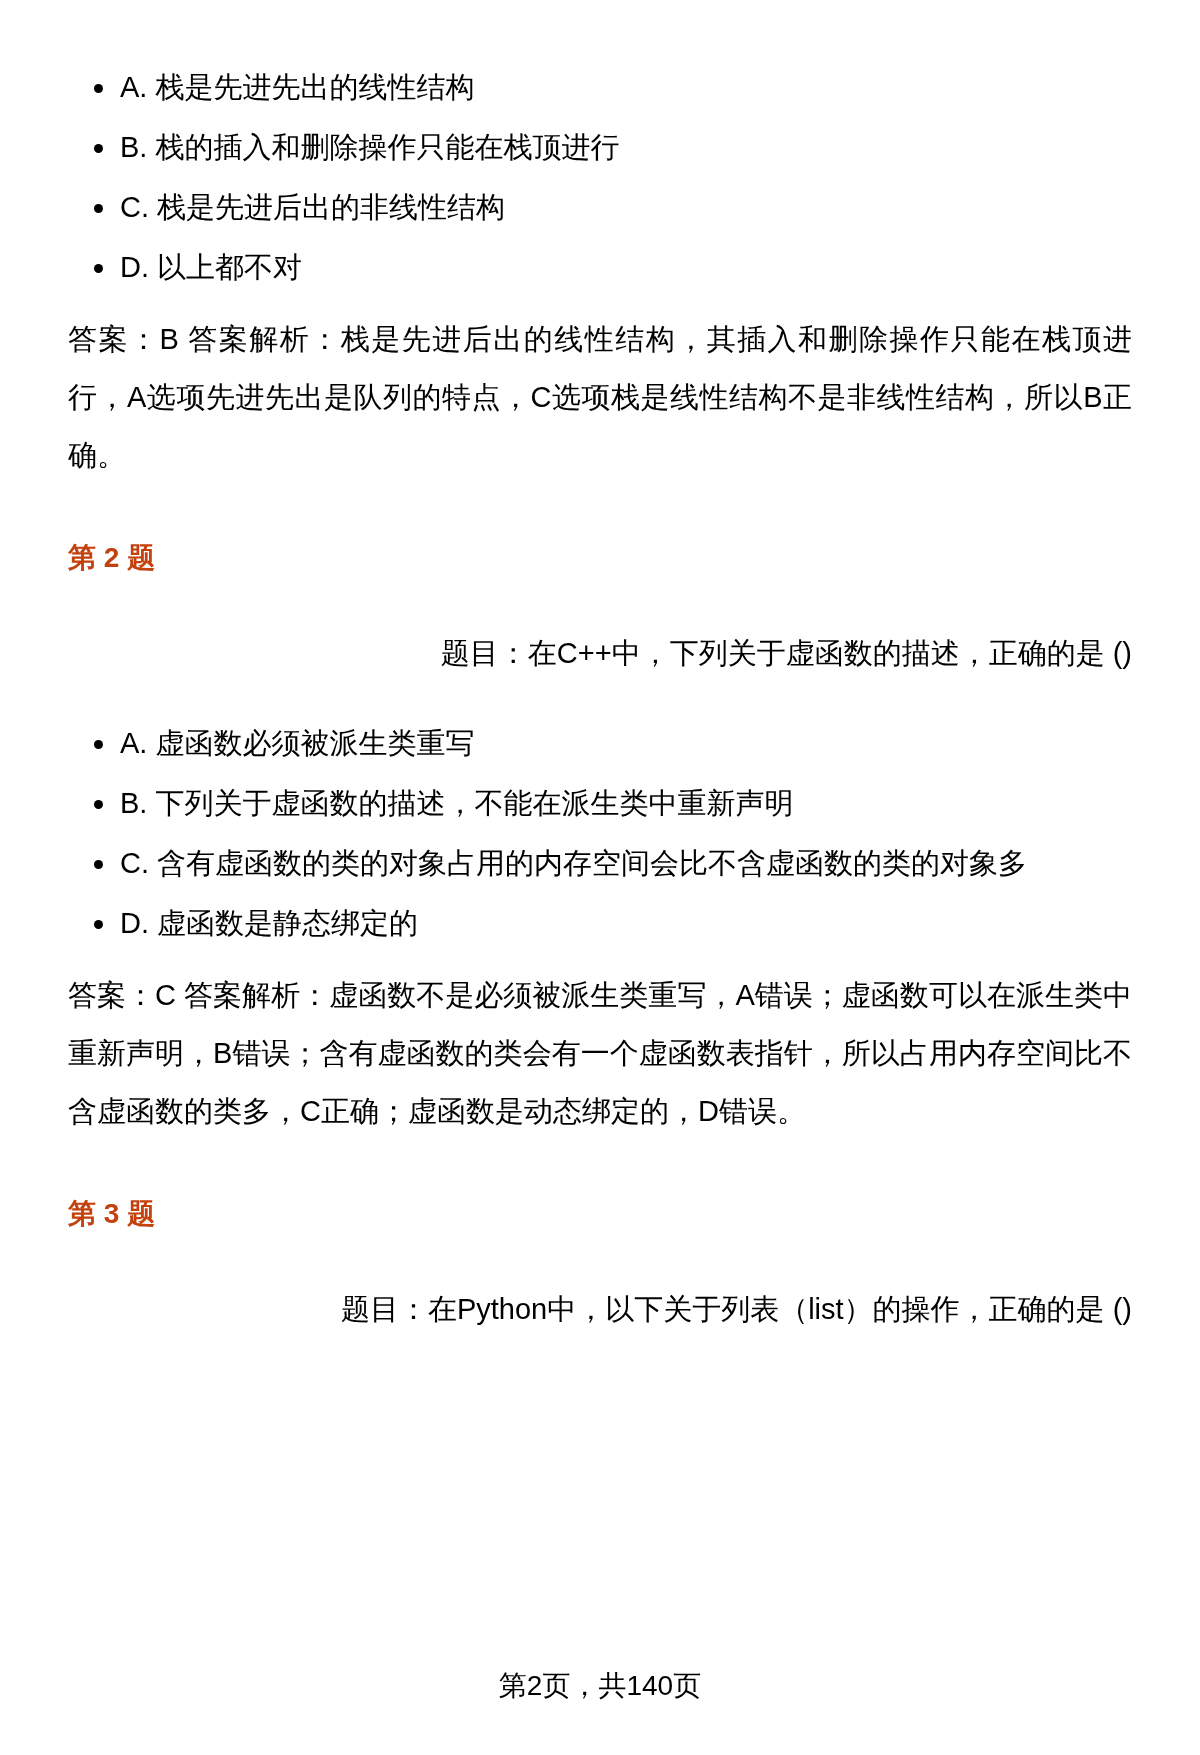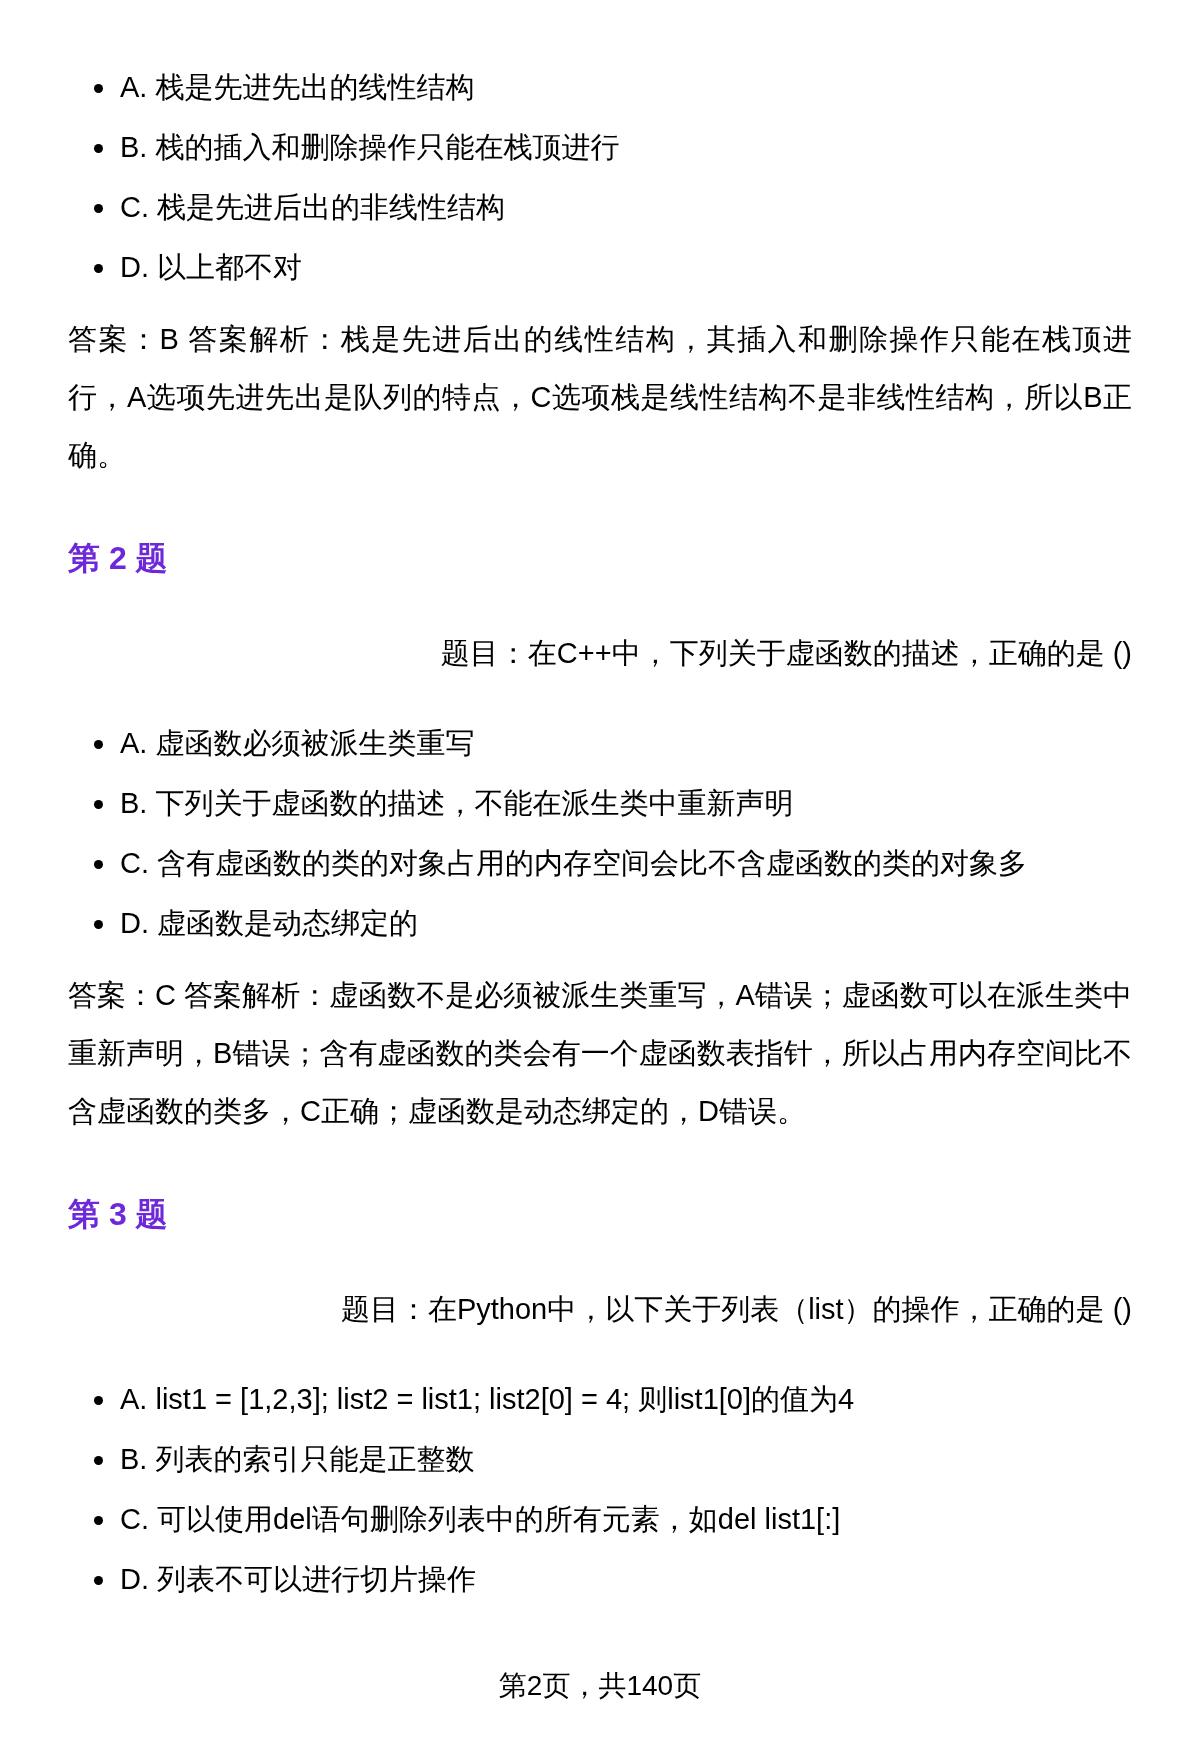--- a/index.html
+++ b/index.html
@@ -33,25 +33,25 @@
     line-height: 58px;
     margin: 0 0 30px 0;
     text-align: justify;
   }
   p.question {
     line-height: 58px;
     margin: 48px 0 44px 0;
     text-align: right;
   }
   h2.q-heading {
-    font-size: 32px;
+    font-size: 28px;
     font-weight: 700;
     line-height: 36px;
     margin: 56px 0 0 0;
-    color: #6d28d9;
+    color: #c2410c;
   }
   .footer {
     position: absolute;
     left: 0;
     bottom: 51px;
     width: 100%;
     text-align: center;
     font-size: 28px;
     line-height: 30px;
     color: #000000;
@@ -72,31 +72,25 @@
   <p class="para">答案：B 答案解析：栈是先进后出的线性结构，其插入和删除操作只能在栈顶进行，A选项先进先出是队列的特点，C选项栈是线性结构不是非线性结构，所以B正确。</p>
 
   <h2 class="q-heading">第 2 题</h2>
 
   <p class="question">题目：在C++中，下列关于虚函数的描述，正确的是 ()</p>
 
   <ul class="options">
     <li>A. 虚函数必须被派生类重写</li>
     <li>B. 下列关于虚函数的描述，不能在派生类中重新声明</li>
     <li>C. 含有虚函数的类的对象占用的内存空间会比不含虚函数的类的对象多</li>
-    <li>D. 虚函数是动态绑定的</li>
+    <li>D. 虚函数是静态绑定的</li>
   </ul>
 
   <p class="para">答案：C 答案解析：虚函数不是必须被派生类重写，A错误；虚函数可以在派生类中重新声明，B错误；含有虚函数的类会有一个虚函数表指针，所以占用内存空间比不含虚函数的类多，C正确；虚函数是动态绑定的，D错误。</p>
 
   <h2 class="q-heading">第 3 题</h2>
 
   <p class="question">题目：在Python中，以下关于列表（list）的操作，正确的是 ()</p>
 
-  <ul class="options">
-    <li>A. list1 = [1,2,3]; list2 = list1; list2[0] = 4; 则list1[0]的值为4</li>
-    <li>B. 列表的索引只能是正整数</li>
-    <li>C. 可以使用del语句删除列表中的所有元素，如del list1[:]</li>
-    <li>D. 列表不可以进行切片操作</li>
-  </ul>
 
   <div class="footer">第2页，共140页</div>
 
 </div>
 
 </body></html>

